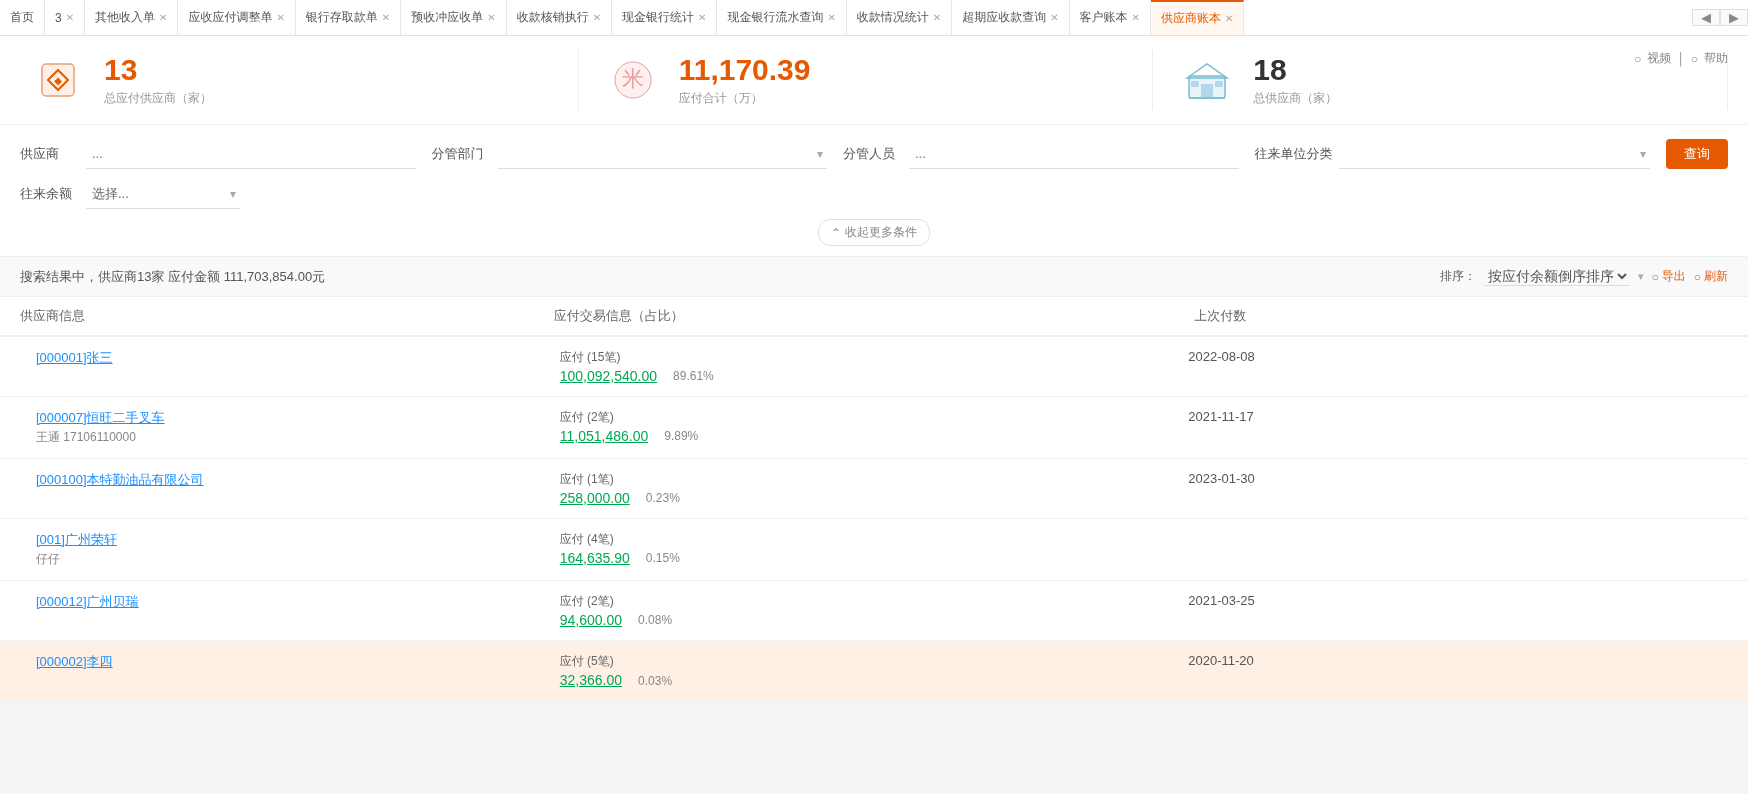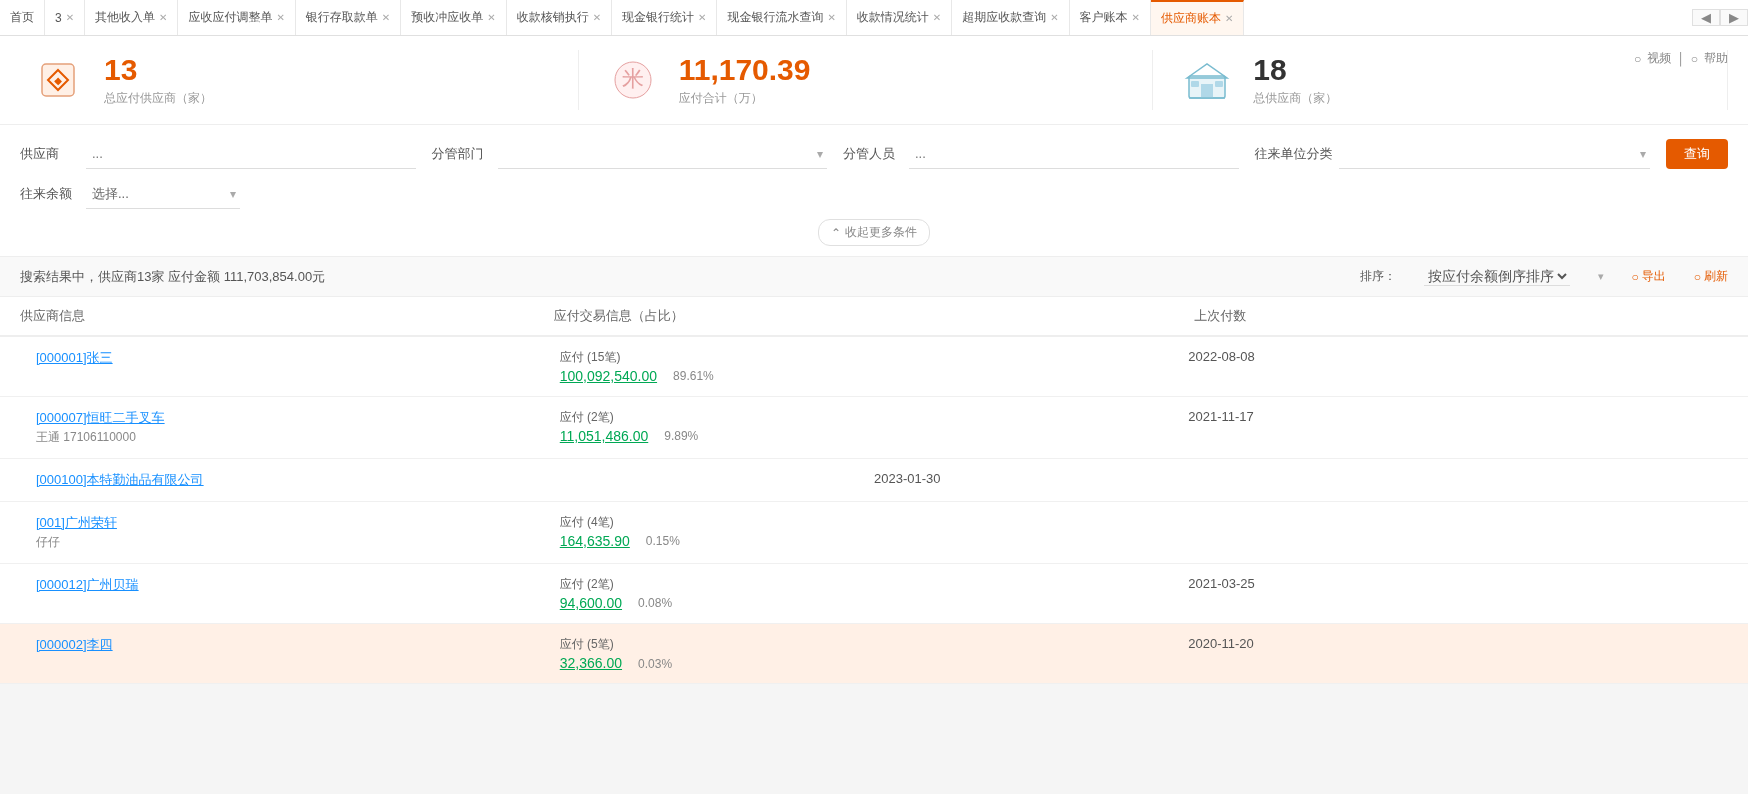--- a/index.html
+++ b/index.html
@@ -189,21 +189,21 @@
       padding: 10px 20px;
       background: #f9f9f9;
       border-bottom: 1px solid #eee;
       font-size: 13px;
       color: #555;
     }
     .result-bar .actions {
       margin-left: auto;
       display: flex;
       align-items: center;
-      gap: 28px;
+      gap: 8px;
       font-size: 12px;
       color: #666;
     }
     .result-bar .sort-label { color: #555; }
     .result-bar .sort-select {
       border: none;
       border-bottom: 1px solid #ddd;
       background: transparent;
       color: #555;
       font-size: 14px;
@@ -500,20 +500,27 @@
     <div class="col-last-pay">
       <span class="last-pay-date">2021-11-17</span>
     </div>
     <div class="col-extra"></div>
   </div>
 
   <div class="table-row">
     <div class="col-supplier">
       <div><a class="supplier-link">[000100]本特勤油品有限公司</a></div>
     </div>
+    <div class="col-transaction">
+      <div class="transaction-label">应付 <span>(1笔)</span></div>
+      <div style="display:flex;align-items:center;">
+        <a class="transaction-amount">258,000.00</a>
+        <span class="transaction-pct">0.23%</span>
+      </div>
+    </div>
     <div class="col-last-pay">
       <span class="last-pay-date">2023-01-30</span>
     </div>
     <div class="col-extra"></div>
   </div>
 
   <div class="table-row">
     <div class="col-supplier">
       <div><a class="supplier-link">[001]广州荣轩</a></div>
       <div class="supplier-sub">仔仔</div>

